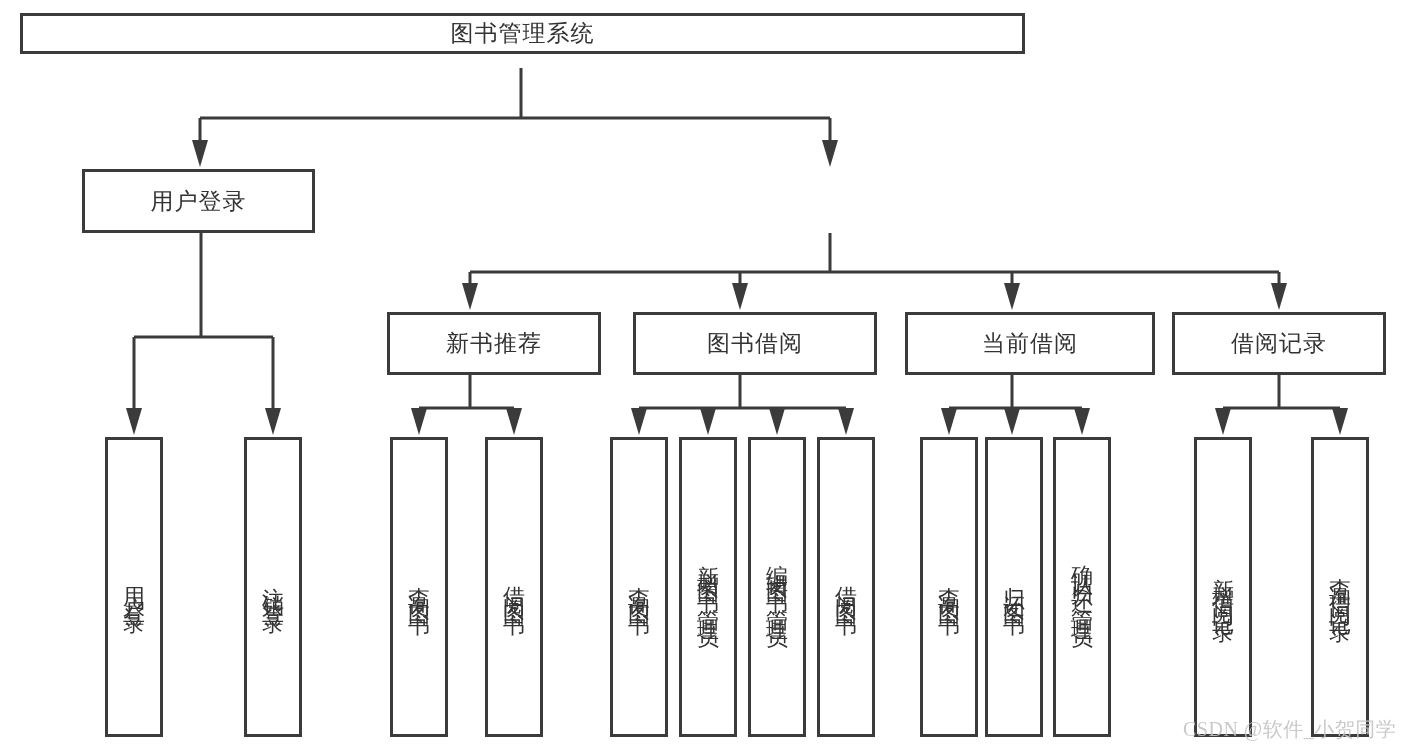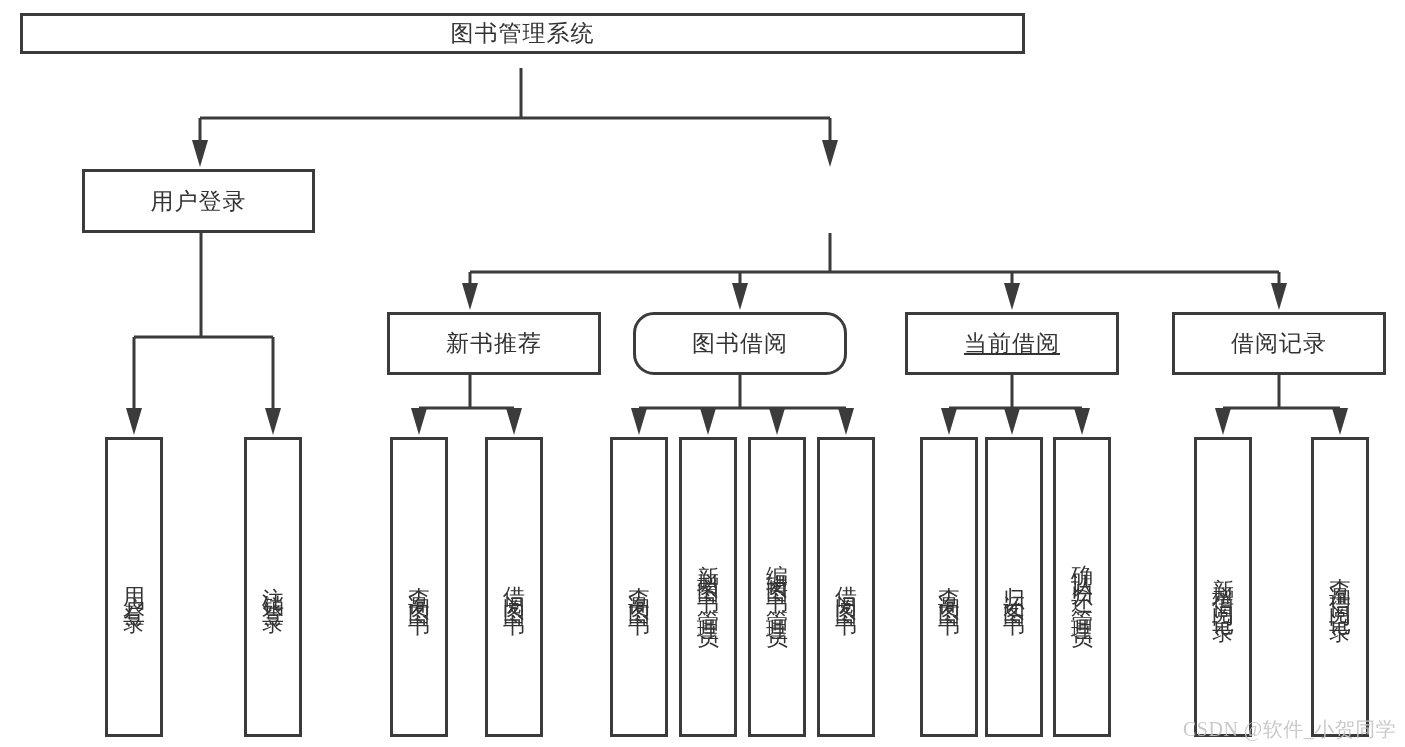--- a/index.html
+++ b/index.html
@@ -86,22 +86,22 @@
       <polygon points="1215,408 1231,408 1223,435"></polygon>
       <polygon points="1332,408 1348,408 1340,435"></polygon>
     </g>
   </svg>
 
   <div class="box root-box h-label">图书管理系统</div>
 
   <div class="box lvl h-label" style="left:82px;top:169px;width:233px;">用户登录</div>
 
   <div class="box h-label" style="left:363px;top:312px;width:214px;height:63px;margin-left:24px;">新书推荐</div>
-  <div class="box h-label" style="left:633px;top:312px;width:214px;height:63px;border-radius:21px;">图书借阅</div>
-  <div class="box h-label" style="left:905px;top:312px;width:214px;height:63px;text-decoration:underline;">当前借阅</div>
+  <div class="box h-label" style="left:633px;top:312px;width:244px;height:63px;">图书借阅</div>
+  <div class="box h-label" style="left:905px;top:312px;width:250px;height:63px;">当前借阅</div>
   <div class="box h-label" style="left:1172px;top:312px;width:214px;height:63px;">借阅记录</div>
 
   <div class="box leaf" style="left:105px;">用户登录</div>
   <div class="box leaf" style="left:244px;">注销登录</div>
   <div class="box leaf" style="left:390px;">查询图书</div>
   <div class="box leaf" style="left:485px;">借阅图书</div>
   <div class="box leaf" style="left:610px;">查询图书</div>
   <div class="box leaf" style="left:679px;">新增图书（管理员）</div>
   <div class="box leaf" style="left:748px;">编辑图书（管理员）</div>
   <div class="box leaf" style="left:817px;">借阅图书</div>

